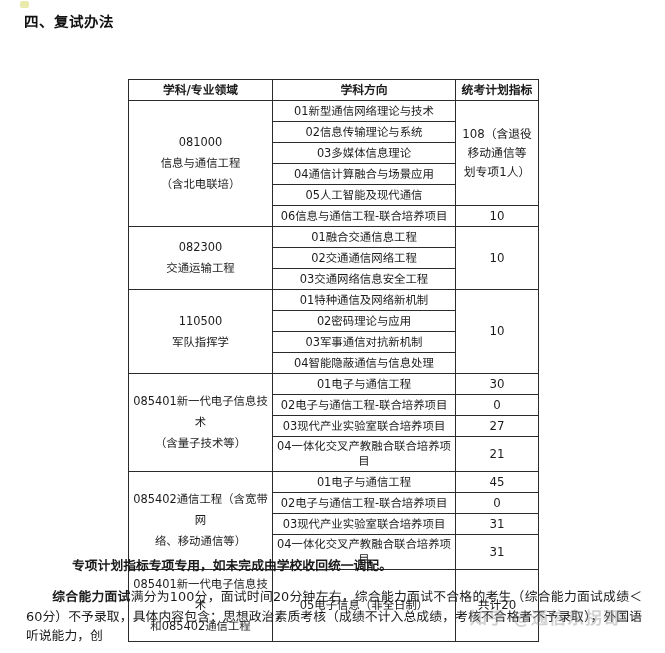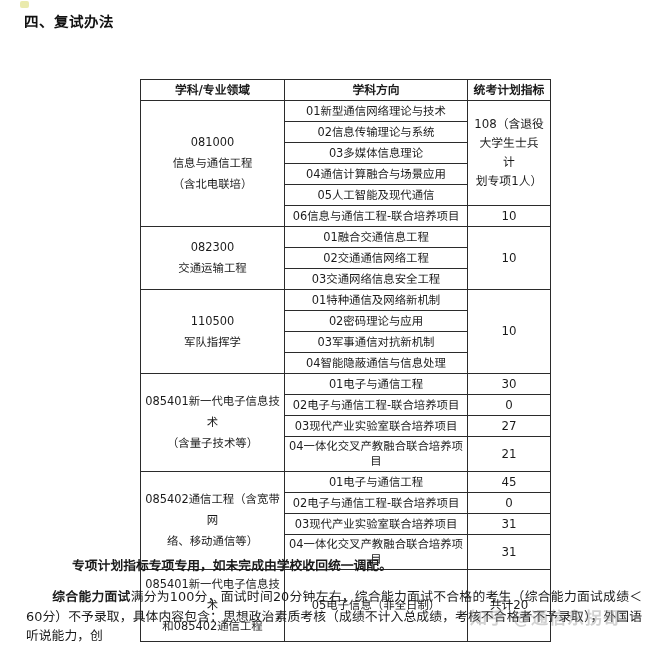--- a/index.html
+++ b/index.html
@@ -55,21 +55,21 @@
     font-size: 12.8px;
     line-height: 19px;
     color: #1a1a1a;
     text-align: justify;
   }
   .intro .indent { display:inline-block; width: 26px; }
 
   
   .plan-table {
     position: absolute;
-    left: 140px;
+    left: 128px;
     top: 79px;
     width: 410px;
     border-collapse: collapse;
     table-layout: fixed;
     font-size: 11.4px;
     color: #1a1a1a;
     padding-left: 8px;
   }
   .plan-table col.c1 { width: 144px; }
   .plan-table col.c2 { width: 183px; }
@@ -177,21 +177,21 @@
     <tbody id="plan-body">
         <tr class="group-start">
           <td class="major" rowspan="6">
             <span class="ln">081000</span>
             <span class="ln">信息与通信工程</span>
             <span class="ln">（含北电联培）</span>
           </td>
           <td class="dir">01新型通信网络理论与技术</td>
           <td class="num multi" rowspan="5">
             <span class="ln">108（含退役</span>
-            <span class="ln">大学生士兵计</span>
+            <span class="ln">移动通信等</span>
             <span class="ln">划专项1人）</span>
           </td>
         </tr>
         <tr>
           <td class="dir">02信息传输理论与系统</td>
         </tr>
         <tr>
           <td class="dir">03多媒体信息理论</td>
         </tr>
         <tr>

